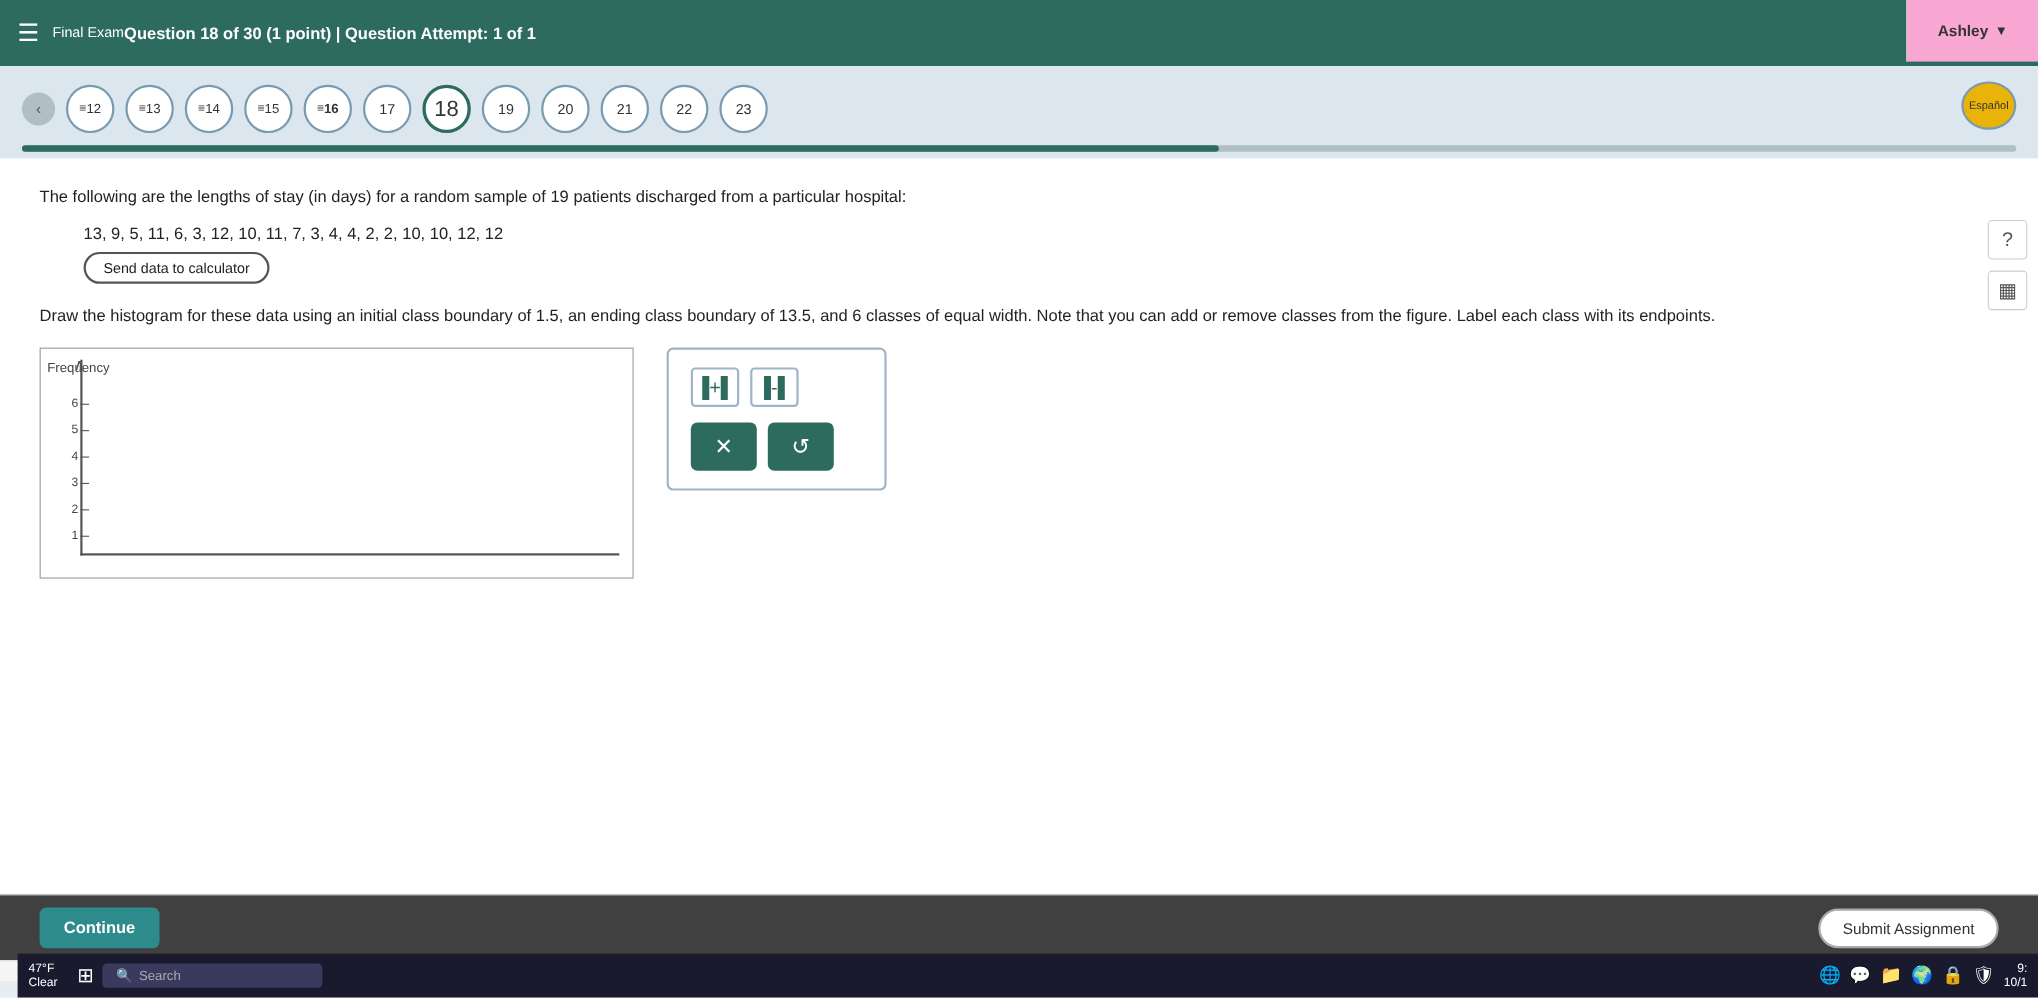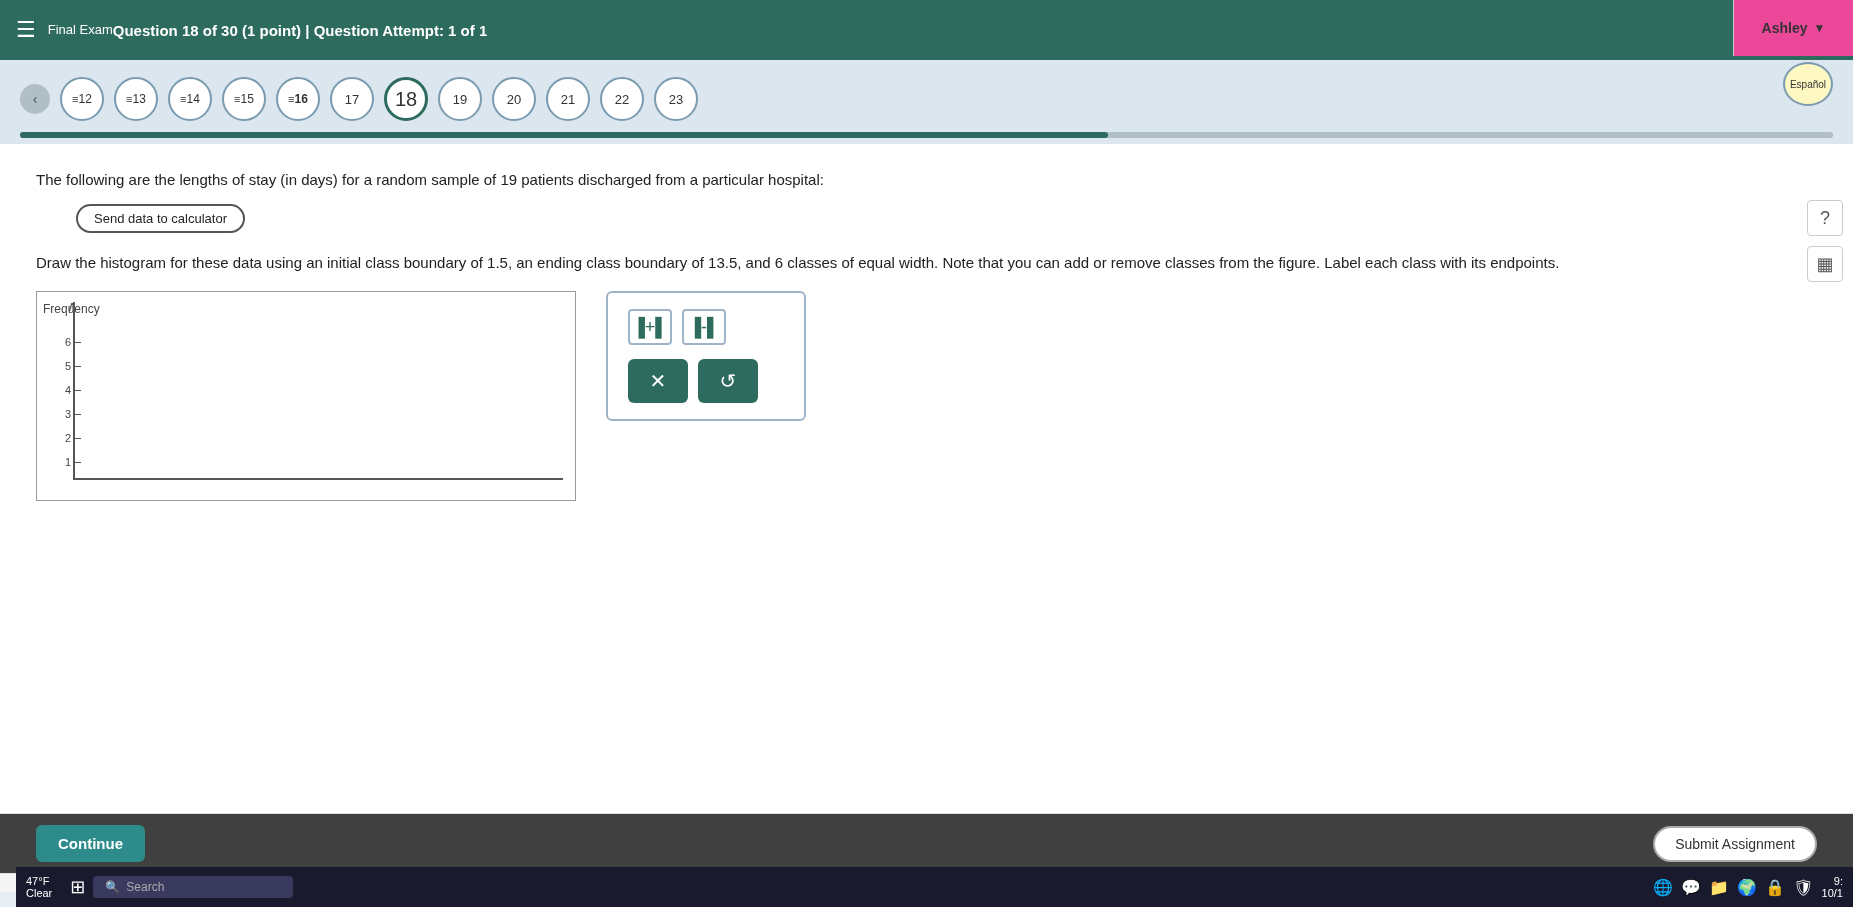--- a/index.html
+++ b/index.html
@@ -18,21 +18,21 @@
     .hamburger { font-size: 22px; cursor: pointer; color: white; }
     .header-text { display: flex; }
     .header-text .exam-title { font-size: 13px; font-weight: normal; }
     .header-text .question-info { font-size: 15px; font-weight: bold; }
 
     
     .ashley-badge {
       position: absolute;
       top: 0;
       right: 0;
-      background: #ec4899;
+      background: #f9a8d4;
       color: #333;
       font-size: 14px;
       font-weight: bold;
       padding: 0 14px;
       height: 56px;
       display: flex;
       align-items: center;
       border-left: 1px solid #ccc;
       min-width: 120px;
       justify-content: center;
@@ -81,22 +81,22 @@
       background: white;
       font-weight: bold;
     }
     .nav-num.has-flag::before {
       content: "≡ ";
       font-size: 11px;
     }
     .espanol-badge {
       position: absolute;
       right: 20px;
-      top: 2px;
-      background: #fef9c3;
+      top: 14px;
+      background: #eab308;
       border-radius: 50%;
       width: 50px;
       height: 44px;
       border: 2px solid #7a9ab0;
       display: flex;
       align-items: center;
       justify-content: center;
       font-size: 11px;
       cursor: pointer;
       color: #333;
@@ -410,20 +410,21 @@
 <div class="progress-bar-container">
   <div class="progress-bar">
     <div class="progress-bar-fill"></div>
   </div>
 </div>
 
 <div class="main-content">
 
   <p class="question-text">The following are the lengths of stay (in days) for a random sample of 19 patients discharged from a particular hospital:</p>
 
+  <p class="data-line">13, 9, 5, 11, 6, 3, 12, 10, 11, 7, 3, 4, 4, 2, 2, 10, 10, 12, 12</p>
 
   <button class="send-data-btn">Send data to calculator</button>
 
   <p class="instruction-text">Draw the histogram for these data using an initial class boundary of 1.5, an ending class boundary of 13.5, and 6 classes of equal width. Note that you can add or remove classes from the figure. Label each class with its endpoints.</p>
 
   
   <div class="histogram-section">
 
     <div class="histogram-container">
       <span class="freq-label">Frequency</span>

